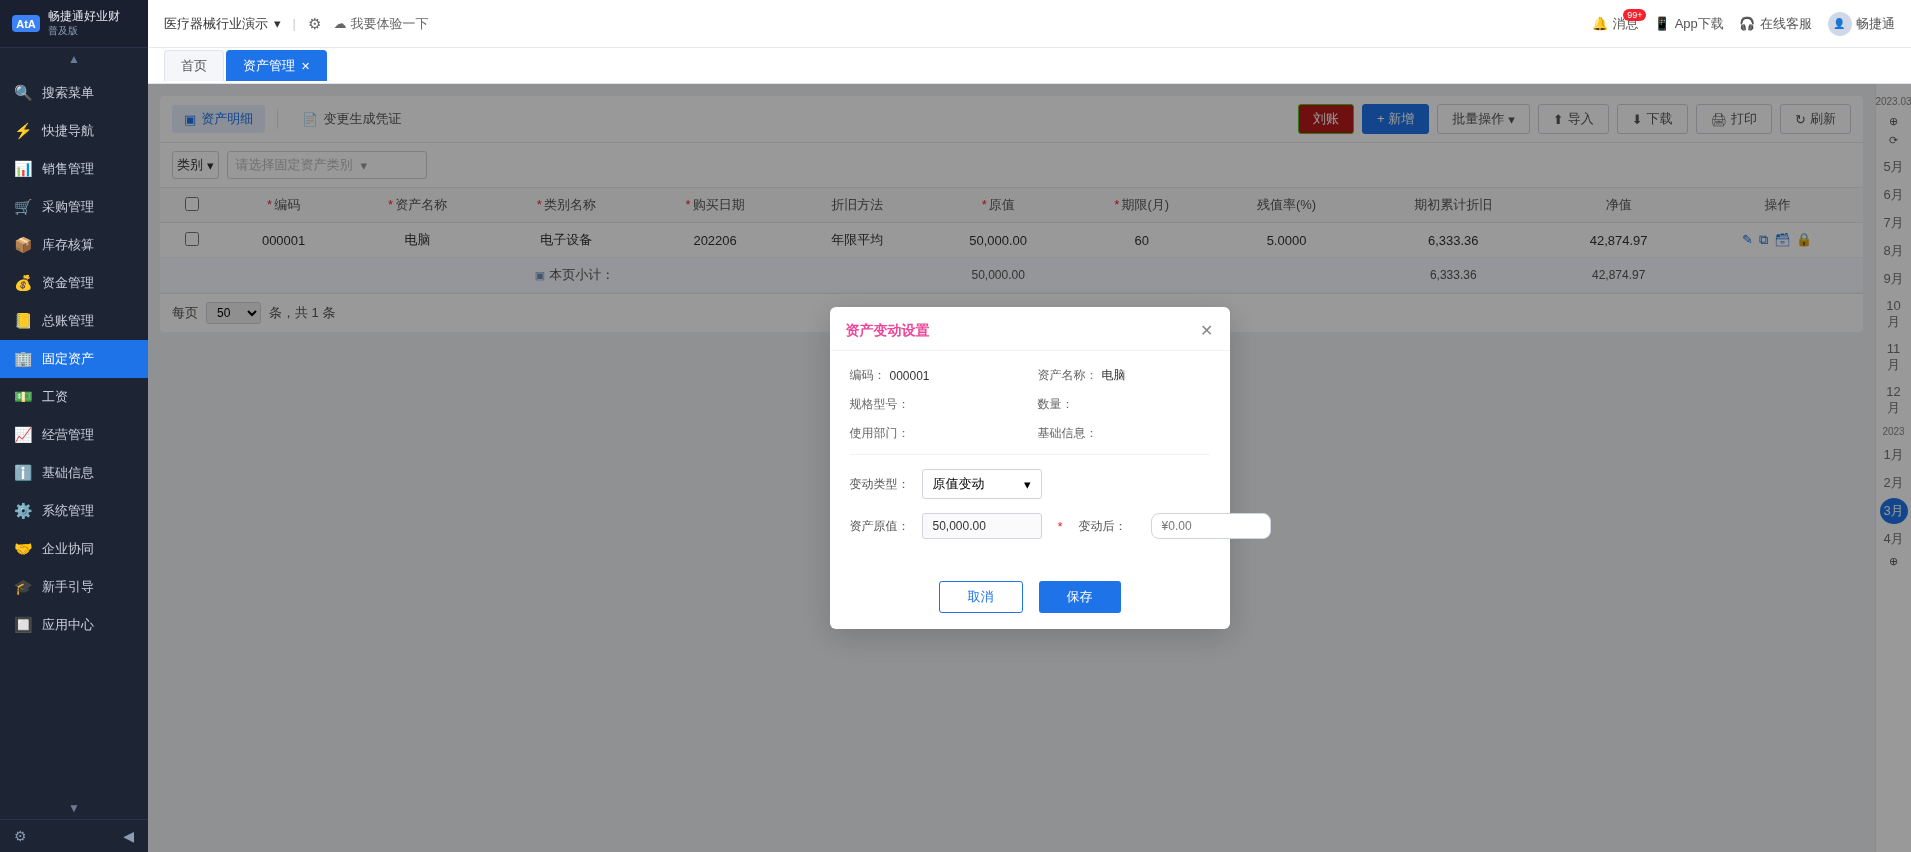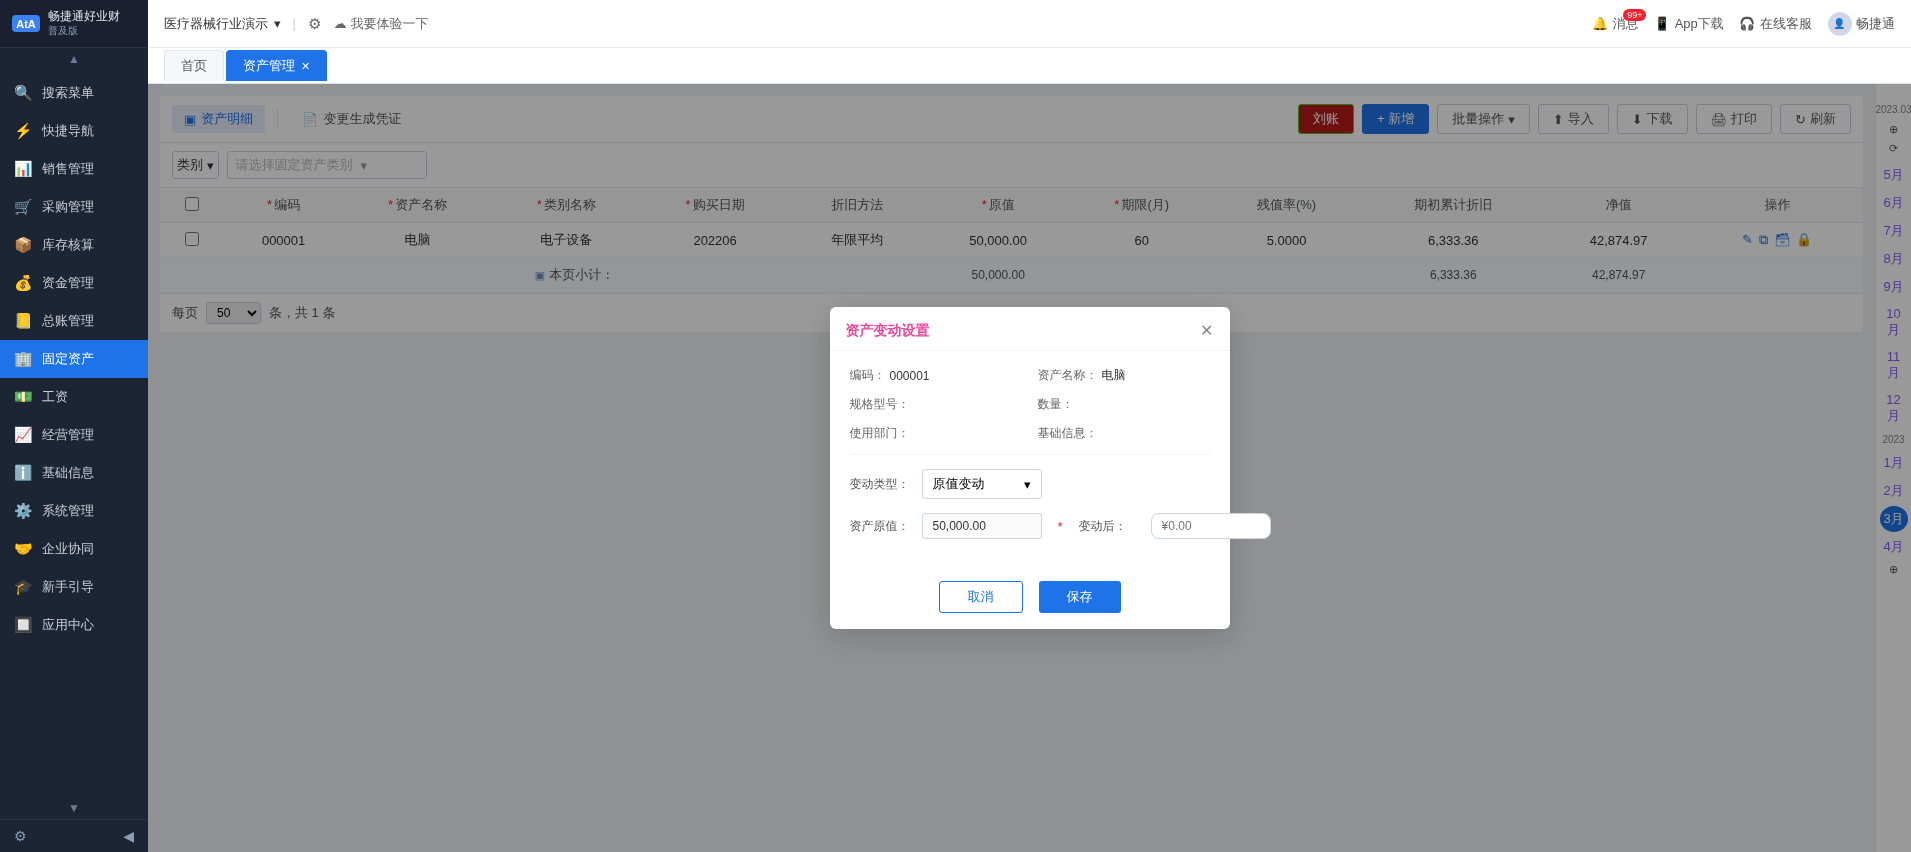--- a/index.html
+++ b/index.html
@@ -297,30 +297,30 @@
     }
 
     
     .right-sidebar {
       width: 36px;
       background: #fff;
       border-left: 1px solid #e8eaf0;
       display: flex;
       flex-direction: column;
       align-items: center;
-      padding: 12px 0;
+      padding: 4px 0;
       overflow-y: auto;
       font-size: 11px;
     }
     .month-item {
       width: 28px;
       padding: 4px 2px;
       text-align: center;
       cursor: pointer;
-      color: #8b5cf6;
+      color: #737373;
       border-radius: 3px;
       margin: 1px 0;
     }
     .month-item.active {
       background: #1e73e8;
       color: #fff;
       border-radius: 50%;
     }
     .month-year {
       font-size: 10px; color: #888; text-align: center;

